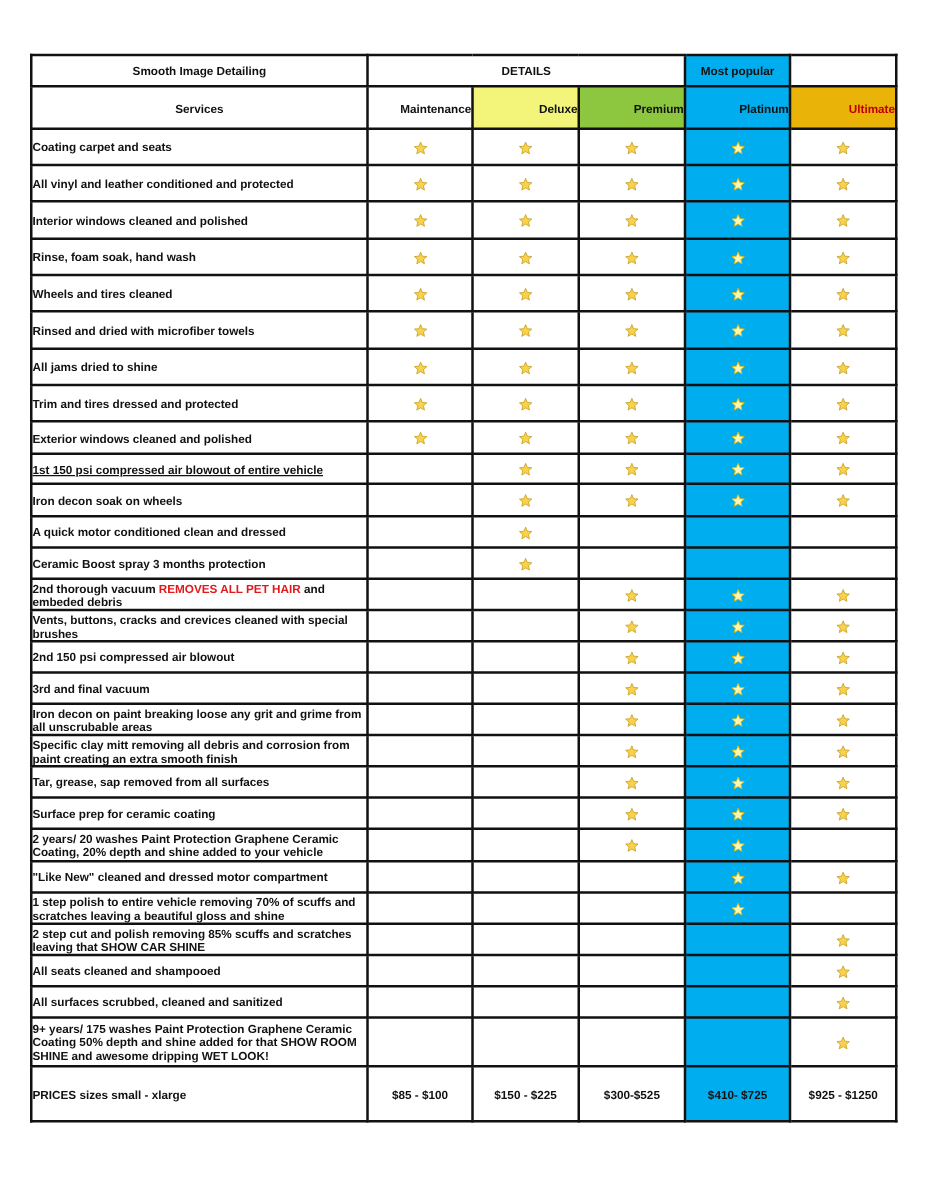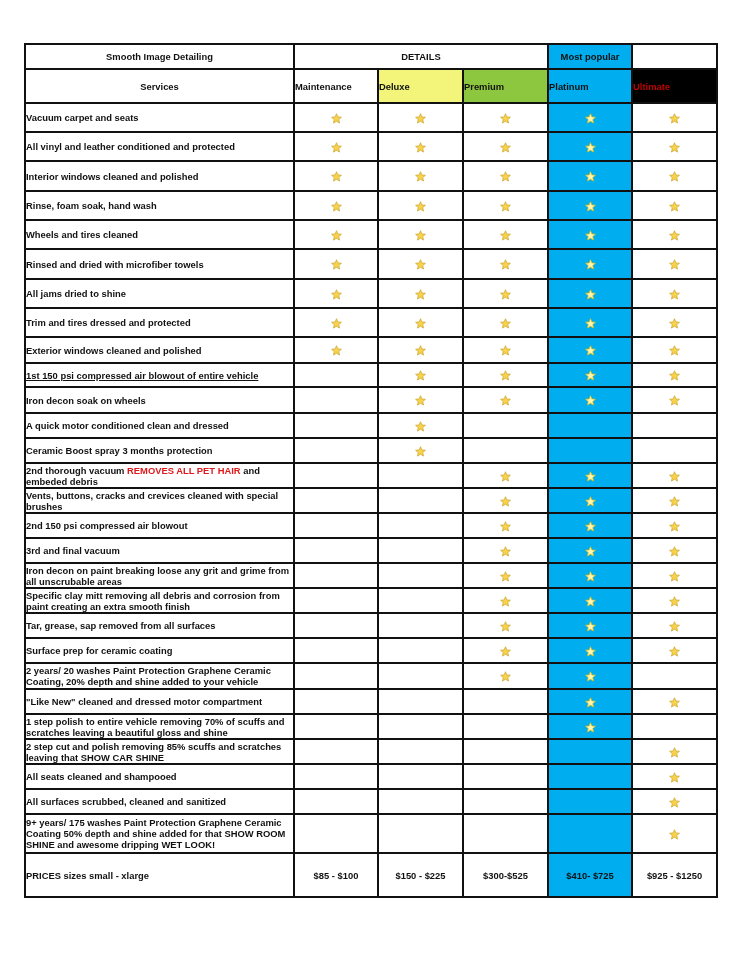--- a/index.html
+++ b/index.html
@@ -7,21 +7,21 @@
          font-family:"Liberation Sans", sans-serif; color:#111; }
   table.grid { position:absolute; left:24px; top:43px; width:692px;
                border-collapse:collapse; table-layout:fixed; }
   table.grid td { border:2px solid #111; padding:0; font-weight:bold;
                   font-size:9.4px; line-height:11px; vertical-align:middle; }
   td.svc { padding-left:2px; padding-right:2px; }
   td.center { text-align:center; }
   .hdr-title { font-size:15px; text-align:center; line-height:18px; }
   .hdr-services { font-size:16px; text-align:center; line-height:16px; }
   .hdr-details { font-size:17px; text-align:center; line-height:20px; padding-right:36px; }
-  .tier { font-size:9px; text-align:left; }
+  .tier { font-size:9px; text-align:right; }
   .plat { background:#00aeef; }
   .popular { font-size:9px; text-align:center; }
   .red { color:#e0191c; }
   .star { display:inline-block; width:11px; height:11px; vertical-align:middle; }
   .price { font-size:9.4px; text-align:center; }
 </style>
 </head>
 <body>
 
 <table class="grid">
@@ -39,24 +39,24 @@
       <td colspan="3" class="hdr-details" style="border-right:none">DETAILS</td>
       <td class="popular plat">Most popular</td>
       <td></td>
     </tr>
     <tr style="height:34px">
       <td class="hdr-services">Services</td>
       <td class="tier">Maintenance</td>
       <td class="tier" style="background:#f2f57a">Deluxe</td>
       <td class="tier" style="background:#8dc63f">Premium</td>
       <td class="tier plat">Platinum</td>
-      <td class="tier" style="background:#000000;color:#c00000">Ultimate</td>
+      <td class="tier" style="background:#eab308;color:#c00000">Ultimate</td>
     </tr>
   <tr style="height: 29px;">
-        <td class="svc">Vacuum carpet and seats</td>
+        <td class="svc">Coating carpet and seats</td>
         <td class="center"><svg class="star" viewBox="0 0 24 24">
             <polygon points="12,1.5 15,8.6 22.8,9.3 16.9,14.4 18.7,22 12,18 5.3,22 7.1,14.4 1.2,9.3 9,8.6" fill="#f7d24a" stroke="#c9a227" stroke-width="1.5"></polygon>
           </svg></td>
         <td class="center"><svg class="star" viewBox="0 0 24 24">
             <polygon points="12,1.5 15,8.6 22.8,9.3 16.9,14.4 18.7,22 12,18 5.3,22 7.1,14.4 1.2,9.3 9,8.6" fill="#f7d24a" stroke="#c9a227" stroke-width="1.5"></polygon>
           </svg></td>
         <td class="center"><svg class="star" viewBox="0 0 24 24">
             <polygon points="12,1.5 15,8.6 22.8,9.3 16.9,14.4 18.7,22 12,18 5.3,22 7.1,14.4 1.2,9.3 9,8.6" fill="#f7d24a" stroke="#c9a227" stroke-width="1.5"></polygon>
           </svg></td>
         <td class="center plat"><svg class="star" viewBox="0 0 24 24">

